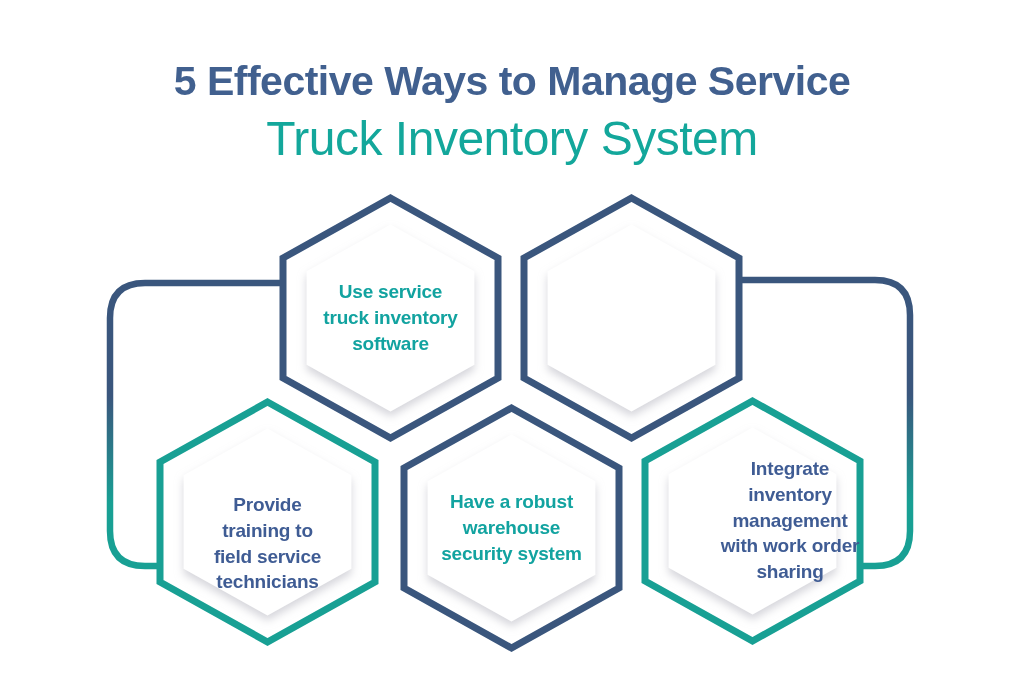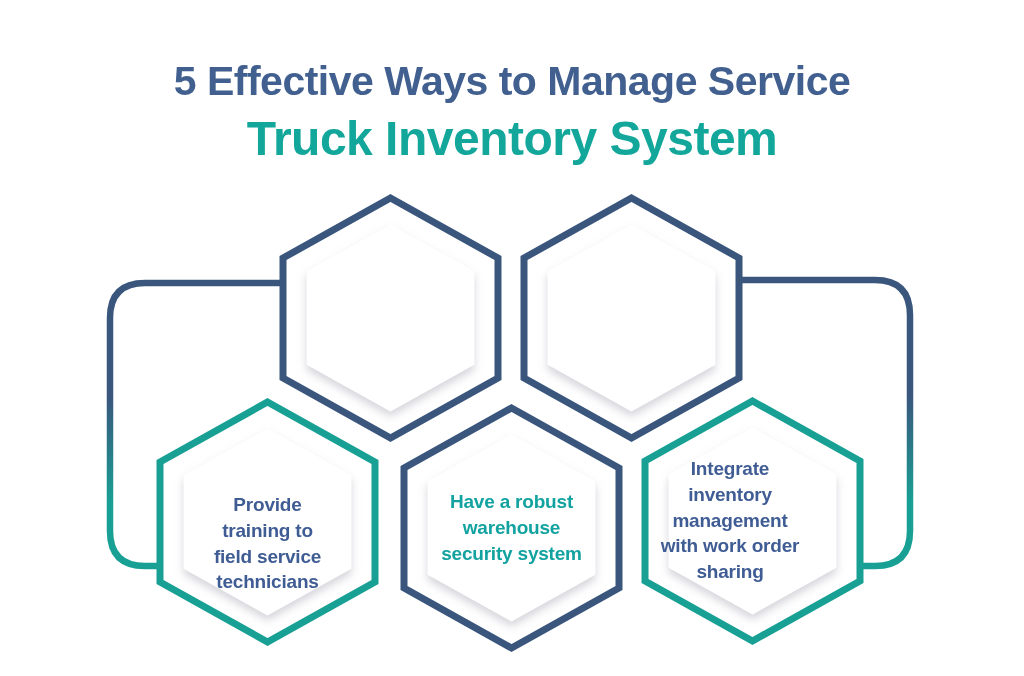--- a/index.html
+++ b/index.html
@@ -20,21 +20,21 @@
   }
   .title-line1 {
     font-size: 41px;
     font-weight: 700;
     letter-spacing: -0.5px;
     color: #41608F;
     line-height: 1.15;
   }
   .title-line2 {
     font-size: 48px;
-    font-weight: 700;
+    font-weight: 400;
     letter-spacing: -0.5px;
     color: #13A79B;
     line-height: 1.15;
     margin-top: 6px;
     text-align: center;
   }
   svg.scene {
     position: absolute;
     left: 0; top: 0;
     width: 1024px; height: 676px;
@@ -104,26 +104,29 @@
       <polygon points="752.5,401 860,461 860,581 752.5,641 645,581 645,461" fill="#ffffff" stroke="#18A094" stroke-width="7"></polygon>
       <polygon points="752.5,427.4 836.35,474.2 836.35,567.8 752.5,614.6 668.65,567.8 668.65,474.2" fill="#ffffff" filter="url(#cardShadow)"></polygon>
     </g>
   </svg>
 
   <div class="title-block">
     <div class="title-line1">5 Effective Ways to Manage Service</div>
     <div class="title-line2">Truck Inventory System</div>
   </div>
 
+  <div class="hex-label label-teal" style="left:390.5px; top:318px;">Use service
+truck inventory
+software</div>
   <div class="hex-label label-navy" style="left:267.5px; top:544px;">Provide
 training to
 field service
 technicians</div>
   <div class="hex-label label-teal" style="left:511.5px; top:528px;text-align:center;">Have a robust
 warehouse
 security system</div>
-  <div class="hex-label label-navy" style="left:730px; top:521px;text-align:center;">Integrate
+  <div class="hex-label label-navy" style="left:790px; top:521px;text-align:center;">Integrate
 inventory
 management
 with work order
 sharing</div>
 
 </div>
 
 </body></html>

